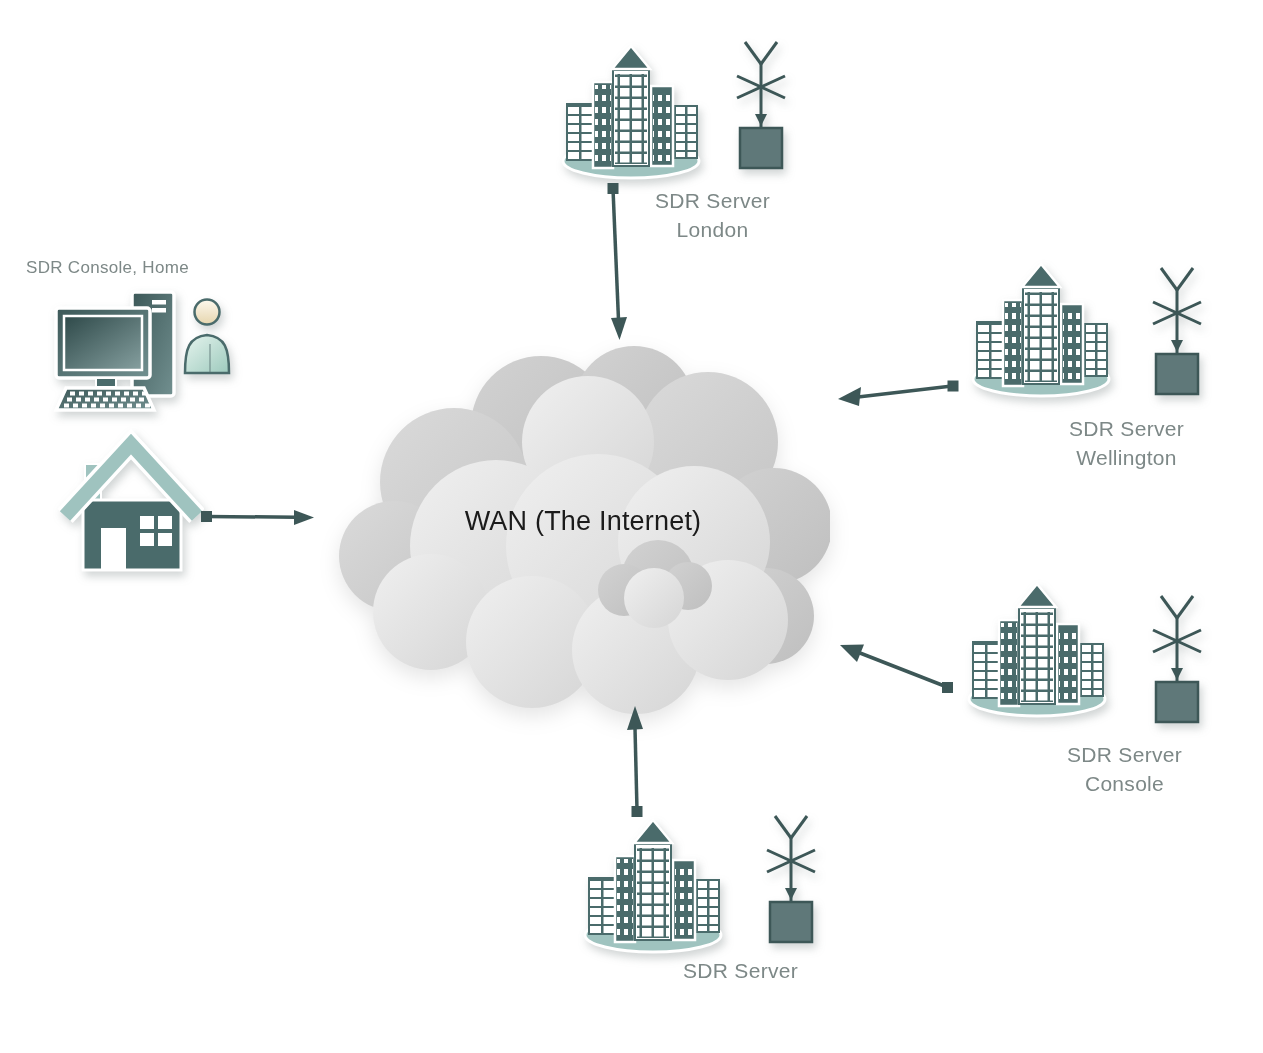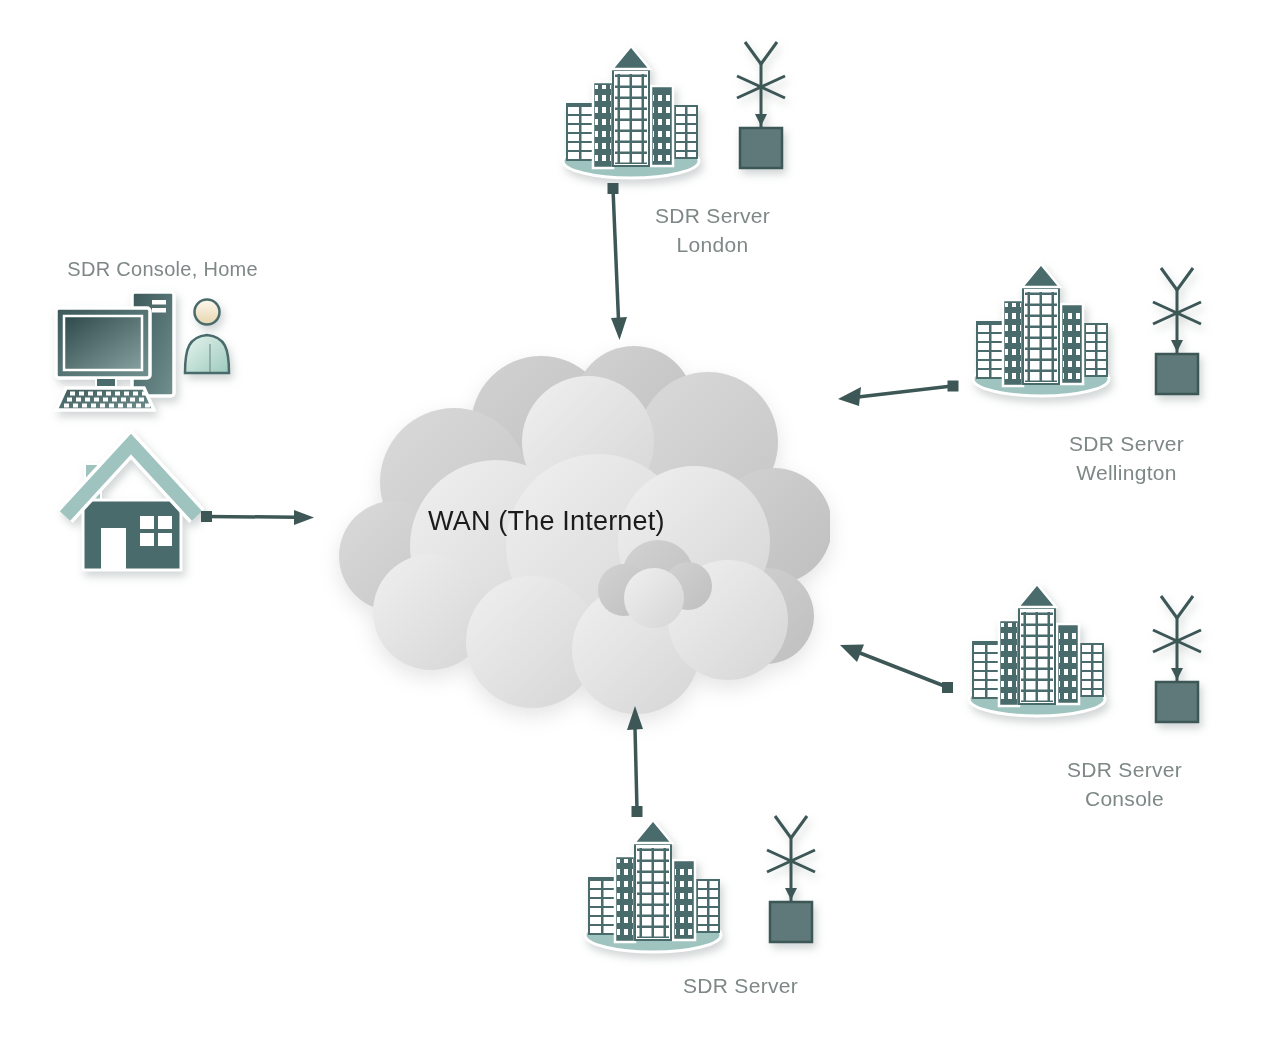--- a/index.html
+++ b/index.html
@@ -4,27 +4,27 @@
 <style>
   html,body{margin:0;padding:0;background:#ffffff;}
   #stage{
     position:relative;width:1263px;height:1053px;background:#ffffff;overflow:hidden;
     font-family:"Liberation Sans",sans-serif;
   }
   .abs{position:absolute;}
   .icon{filter:drop-shadow(3px 5px 4px rgba(90,105,105,0.28));}
   .node-label{
     position:absolute;text-align:center;font-size:21px;line-height:29px;
-    color:var(--label_gray);letter-spacing:.3px;margin-top:15px;
+    color:var(--label_gray);letter-spacing:.3px;
   }
   .console-label{
-    position:absolute;text-align:right;font-size:20px;color:var(--label_gray);letter-spacing:.3px;
+    position:absolute;text-align:left;font-size:17px;color:var(--label_gray);letter-spacing:.3px;
   }
   .wan-label{
-    position:absolute;font-size:27px;color:var(--wan_text);letter-spacing:.2px;
+    position:absolute;text-align:center;font-size:27px;color:var(--wan_text);letter-spacing:.2px;
   }
   .cloud-svg{filter:drop-shadow(0 8px 10px rgba(0,0,0,0.10));}
   .arrow-svg line{stroke:var(--arrow);stroke-width:3.5;}
   .arrow-svg rect{fill:var(--arrow);}
   .arrow-svg polygon{fill:var(--arrow);}
 </style>
 </head>
 <body style="background: rgb(255, 255, 255);">
 
 <div id="stage">

